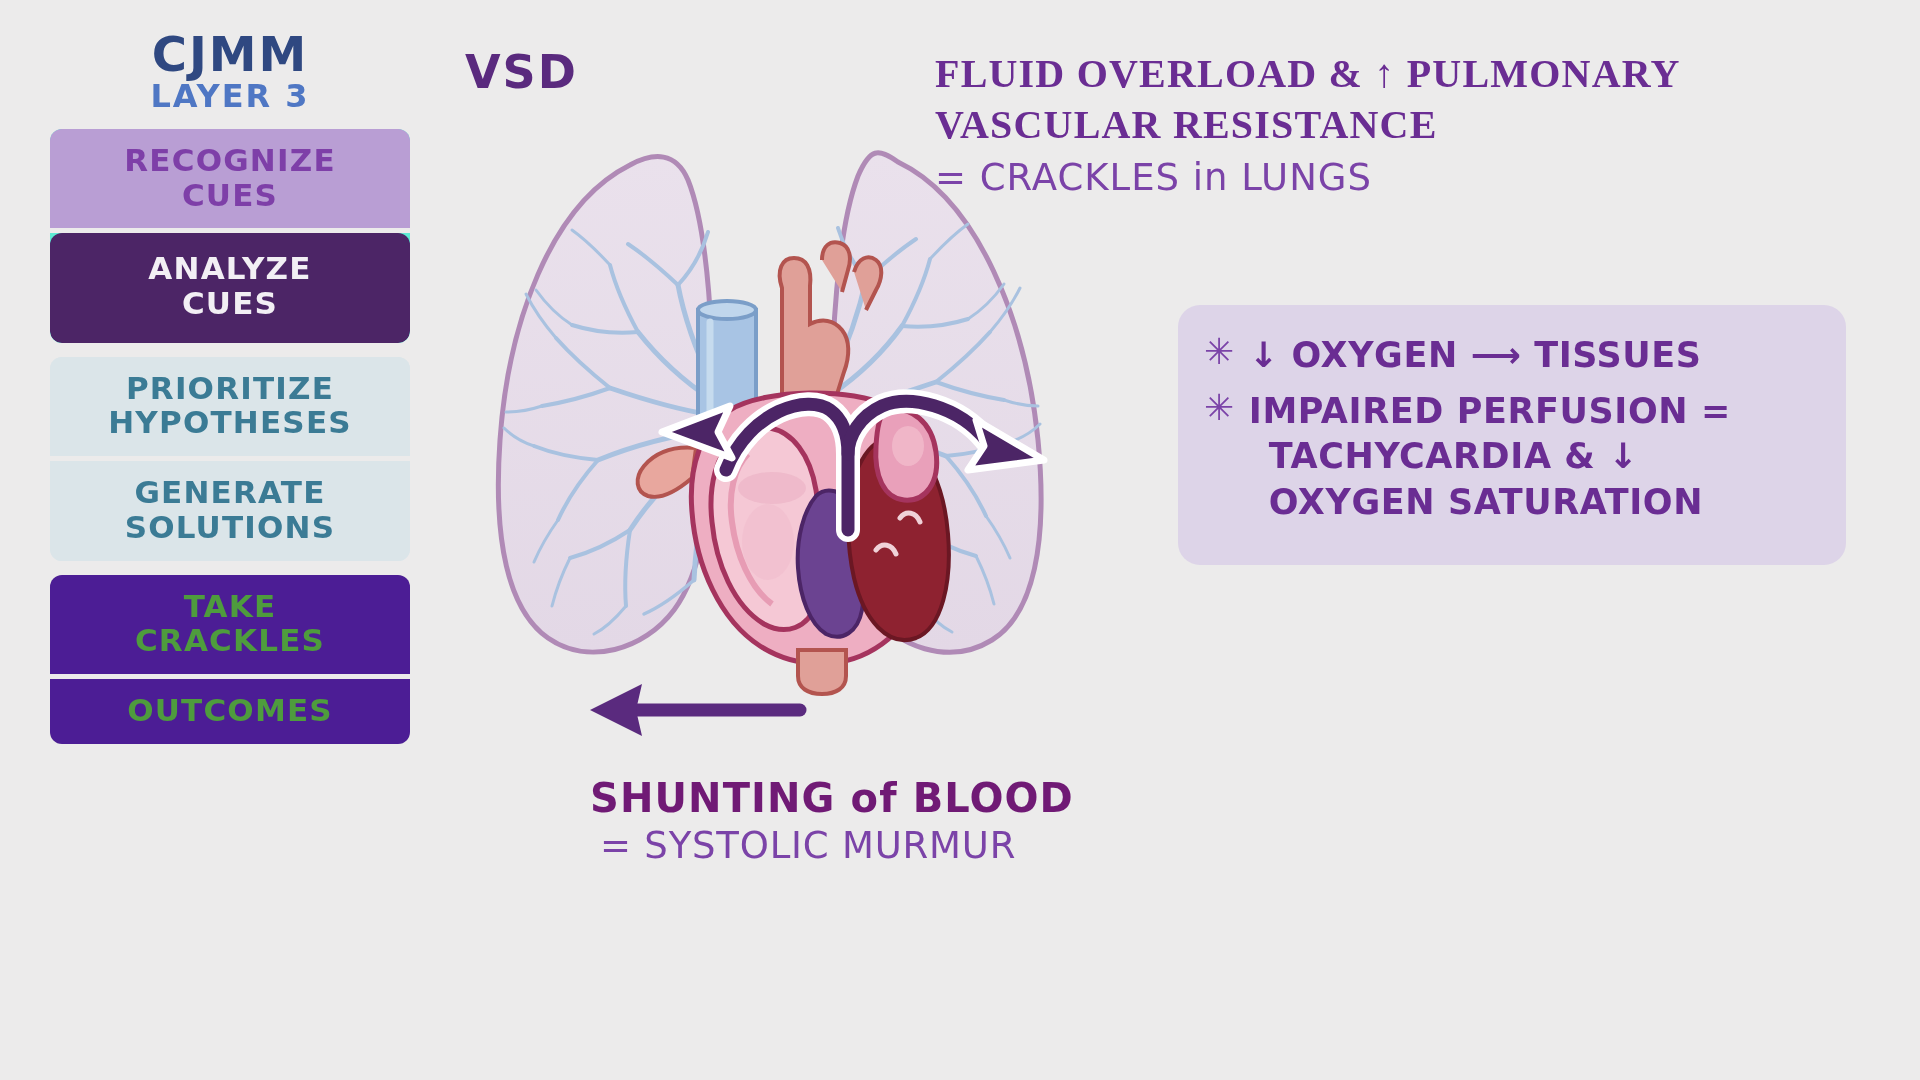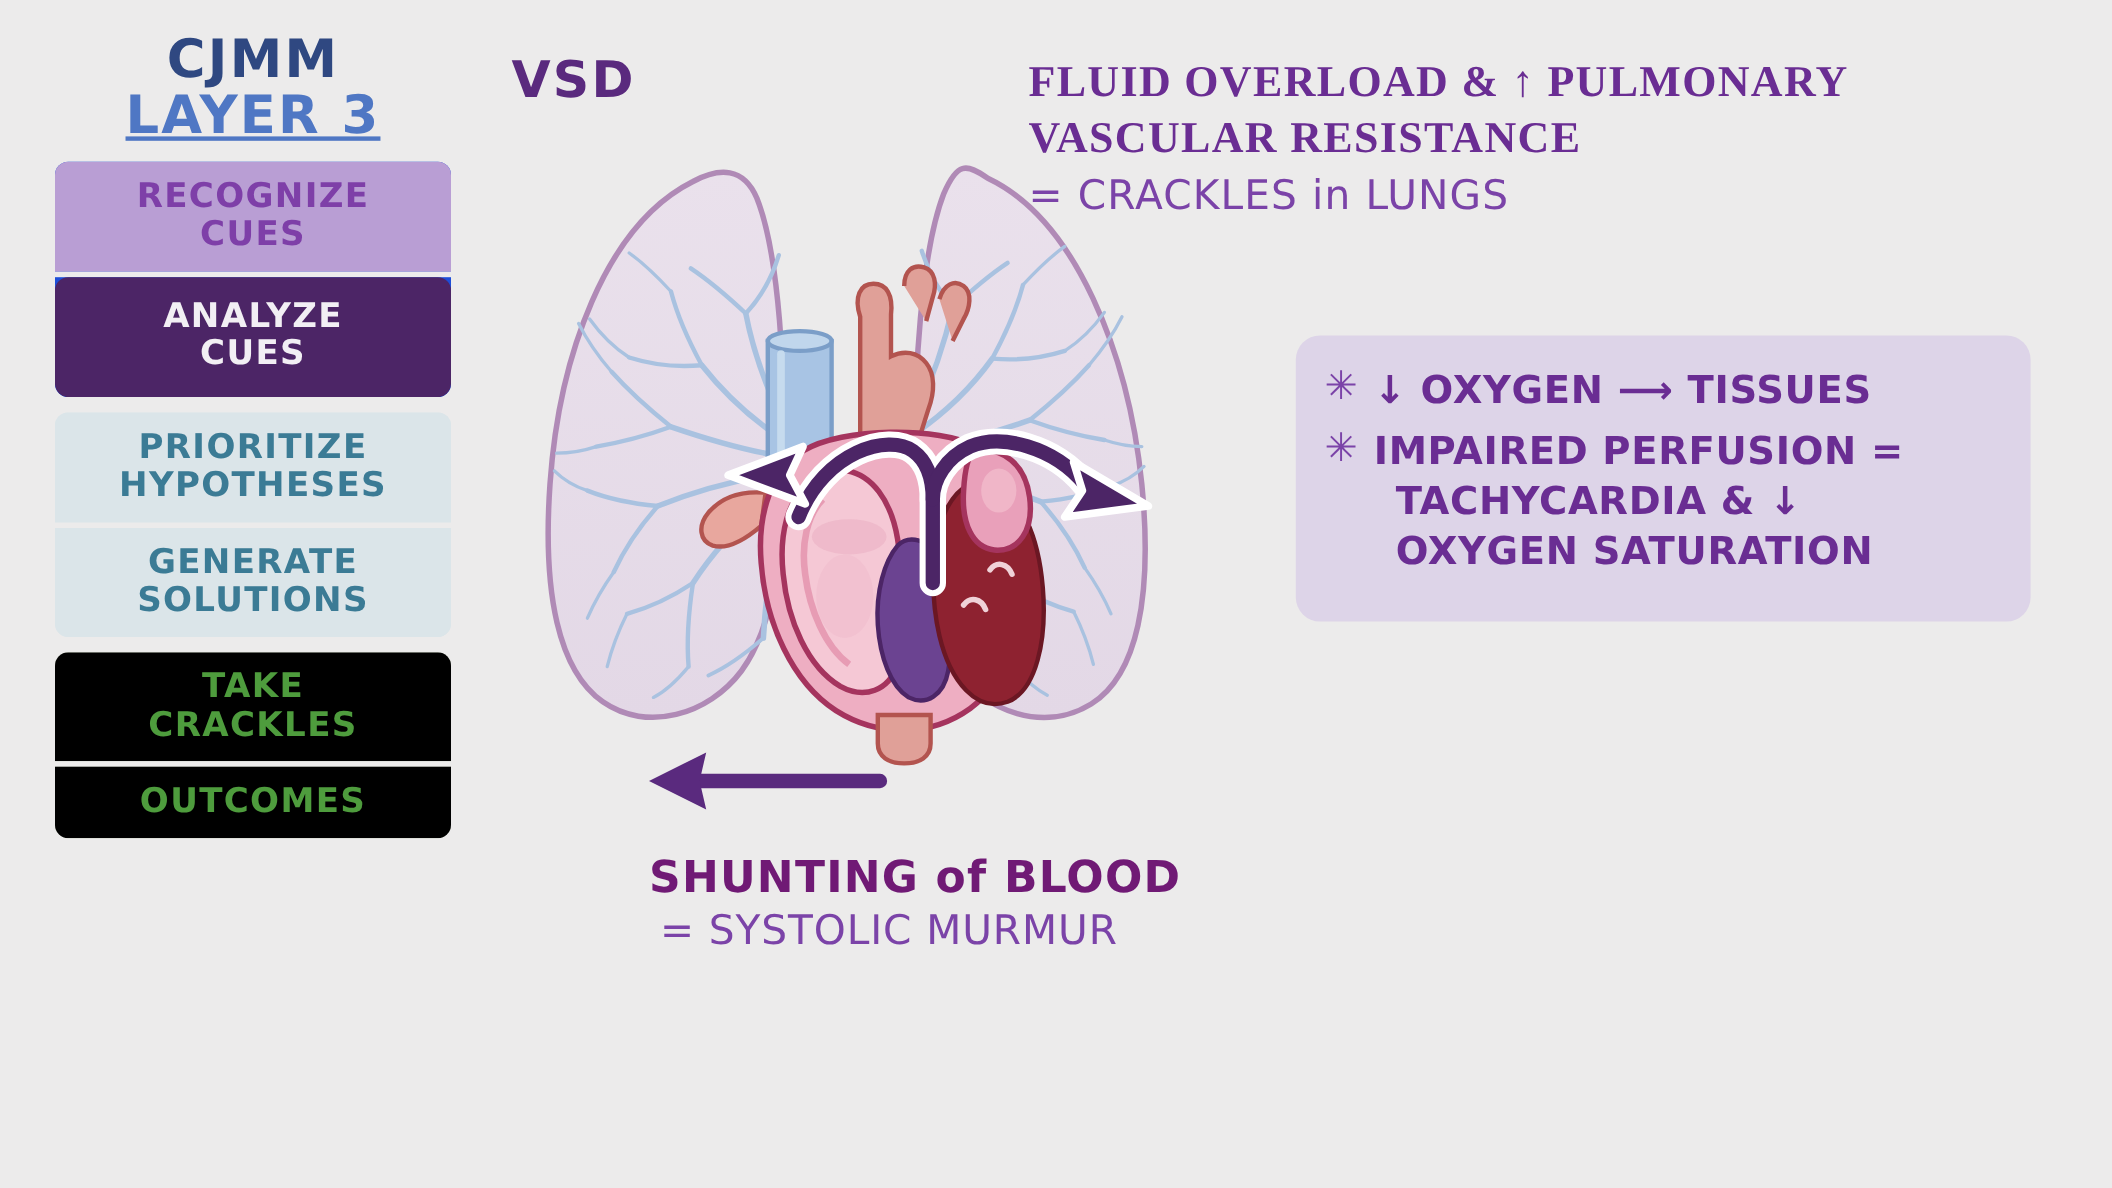--- a/index.html
+++ b/index.html
@@ -10,36 +10,36 @@
   }
   #stage { position:relative; width:1920px; height:960px; background:#ecebeb; }
 
   
   #sidebar { position:absolute; left:50px; top:30px; width:360px; }
   .cjmm-title {
     text-align:center; font-family:"DejaVu Sans", sans-serif;
     font-weight:bold; letter-spacing:2px;
   }
   .cjmm-line1 { font-size:48px; color:#2f4881; line-height:1.0; }
-  .cjmm-line2 { font-size:48px; color:#4f77c4; line-height:1.15;text-decoration:underline; }
+  .cjmm-line2 { font-size:32px; color:#4f77c4; line-height:1.15; }
 
   .group { margin-top:14px; border-radius:12px; overflow:hidden; }
-  .group.g-purple { background:#1d4ed8; }
+  .group.g-purple { background:#5eead4; }
   .group.g-blue   { background:#dbe5e9; }
   .group.g-green  { background:#e0ead7; }
 
   .step {
     text-align:center; padding:14px 10px 16px;
     font-weight:bold; font-size:31px; line-height:1.12;
     letter-spacing:1.2px;
   }
   .step.recognize { color:#7e3fa8; background:#b99ed4; }
   .step.analyze   { color:#f2eff4; background:#4c2566; border-radius:12px; padding:18px 10px 22px; }
   .step.teal      { color:#3b7b95; background:#dbe5e9; }
-  .step.green     { color:#4e9c3d; background:#000000; }
+  .step.green     { color:#4e9c3d; background:#4c1d95; }
   .sep { height:5px; background:#ecebeb; }
 
   
   .vsd-label {
     position:absolute; left:465px; top:45px;
     font-size:46px; font-weight:bold; color:#5a2a7e; letter-spacing:2px;
   }
   .head-block { position:absolute; left:935px; top:48px; width:860px; }
   .head-strong {
     font-size:40px; font-weight:bold; color:#6a2d93;

